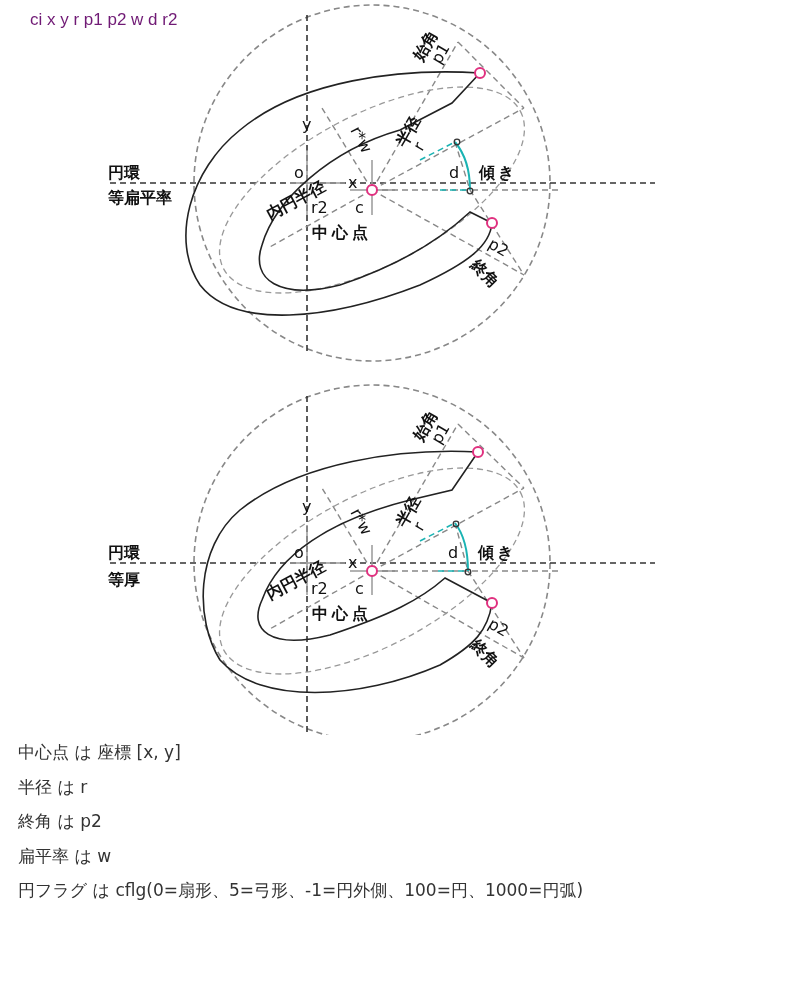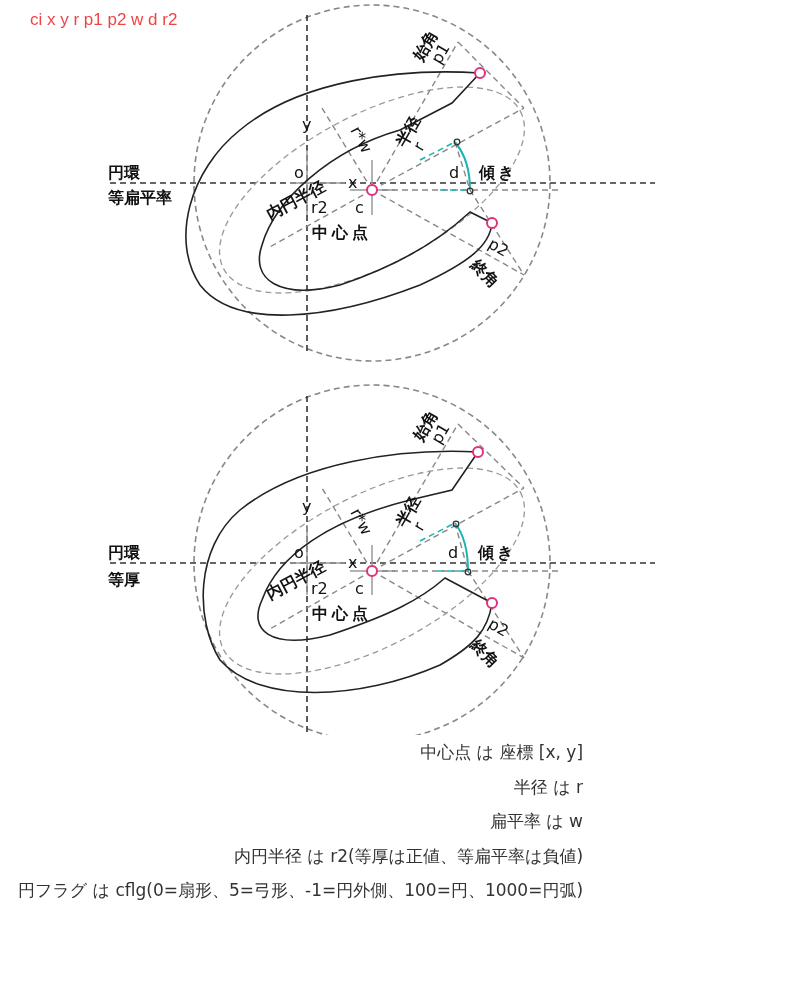--- a/index.html
+++ b/index.html
@@ -1,25 +1,25 @@
 <!DOCTYPE html>
 <html><head>
 <meta charset="utf-8">
 <style>
   html, body { margin:0; padding:0; background:#ffffff; }
   body { width:785px; height:1006px; position:relative; overflow:hidden;
          font-family:"DejaVu Sans","Liberation Sans",sans-serif; color:#222; }
-  .header { position:absolute; left:30px; top:10px; font-size:17px; color:#ef4444;
+  .header { position:absolute; left:30px; top:10px; font-size:17px; color:#701a75;
             font-family:"Liberation Sans","DejaVu Sans",sans-serif; }
   svg.diagram { position:absolute; left:0; }
   .lbl { font-family:"DejaVu Sans",sans-serif; font-size:16px; fill:#111; }
   .side { font-family:"DejaVu Sans",sans-serif; font-size:16px; font-weight:bold; fill:#111; }
   .legend { position:absolute; left:18px; top:735px; font-size:17px; color:#333;
             font-family:"DejaVu Sans","Liberation Sans",sans-serif; }
-  .legend div { height:34.6px; line-height:34.6px; white-space:nowrap;text-align:right; }
+  .legend div { height:34.6px; line-height:34.6px; white-space:nowrap; }
 </style>
 </head>
 <body>
 
 <div class="header">ci x y r p1 p2 w d r2</div>
 
 <svg class="diagram" style="top:0" width="785" height="370" viewBox="0 0 785 370">
 
   <circle cx="372" cy="183" r="178" fill="none" stroke="#888" stroke-width="1.6" stroke-dasharray="6,4"></circle>
 
@@ -125,16 +125,16 @@
   <text class="side" x="312" y="619" letter-spacing="4">中心点</text>
   <text class="lbl" x="448" y="558">d</text>
   <text class="side" x="478" y="558" letter-spacing="3">傾き</text>
   <text class="lbl" transform="translate(487,627) rotate(30)">p2</text>
   <text class="side" transform="translate(470,646) rotate(45)">終角</text>
 </svg>
 
 <div class="legend">
   <div>中心点 は 座標 [x, y]</div>
   <div>半径 は r</div>
+  <div>終角 は p2</div>
   <div>扁平率 は w</div>
-  <div>内円半径 は r2(等厚は正値、等扁平率は負値)</div>
   <div>円フラグ は cflg(0=扇形、5=弓形、-1=円外側、100=円、1000=円弧)</div>
 </div>
 
 </body></html>

